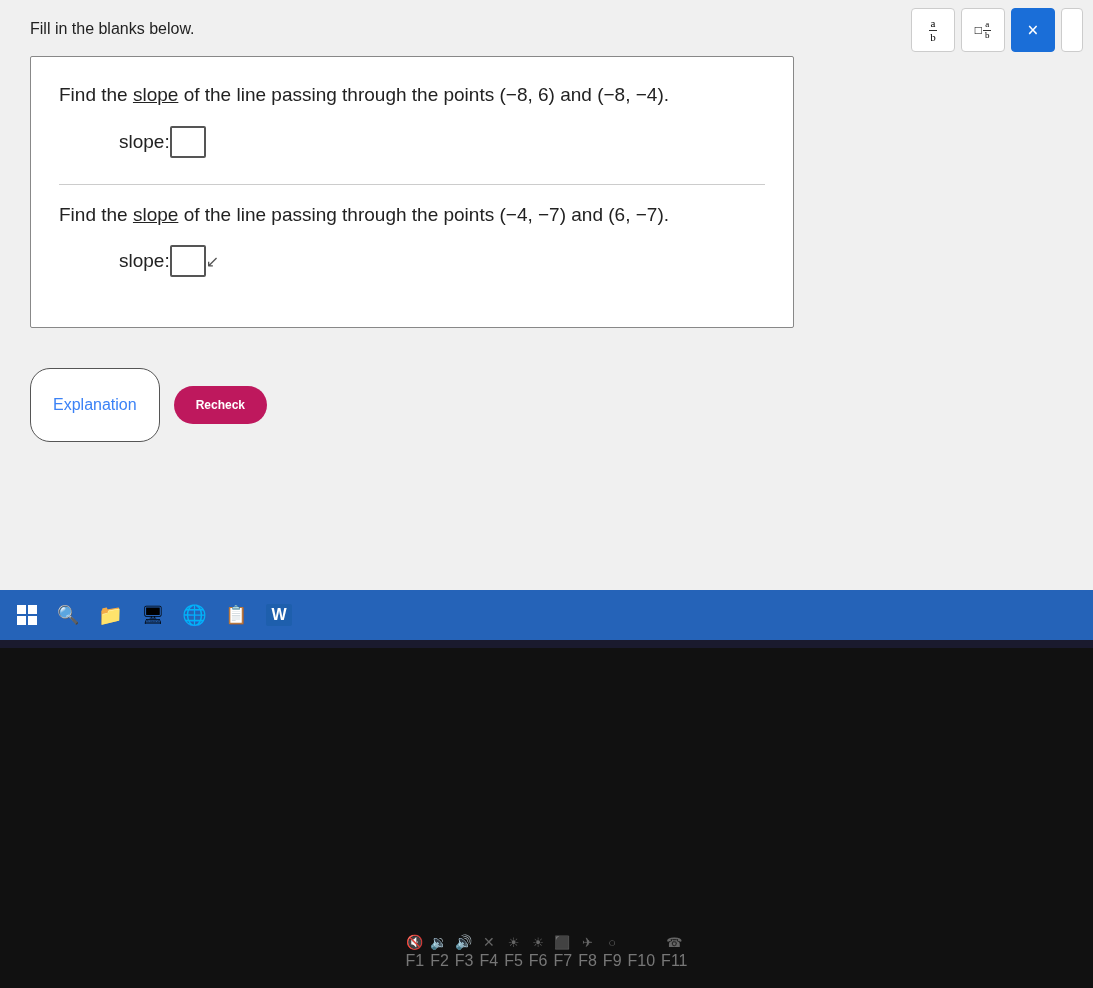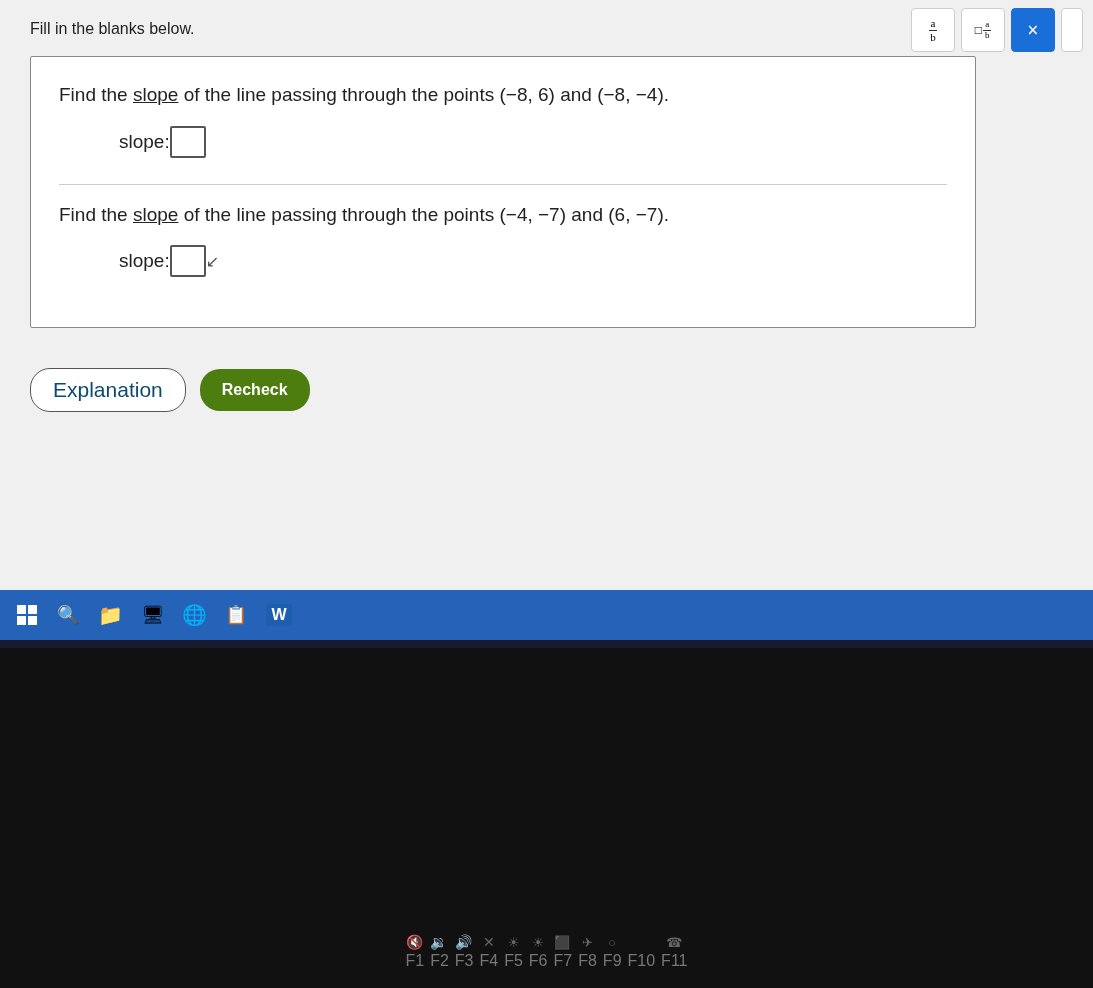--- a/index.html
+++ b/index.html
@@ -62,21 +62,21 @@
       font-family: Arial, sans-serif;
       color: #222;
       margin-bottom: 18px;
     }
 
     
     .question-box {
       border: 1.5px solid #888;
       background: white;
       padding: 24px 28px;
-      width: 946px;
+      width: 764px;
       border-radius: 2px;
     }
 
     .question-text {
       font-size: 19px;
       font-family: Arial, sans-serif;
       color: #222;
       margin-bottom: 16px;
       line-height: 1.5;
     }
@@ -115,37 +115,37 @@
 
     
     .bottom-bar {
       padding: 20px 30px;
       display: flex;
       align-items: center;
       gap: 14px;
     }
 
     .explanation-btn {
-      padding: 9px 22px;
+      padding: 27px 22px;
       border: 1.5px solid #555;
       border-radius: 20px;
       background: white;
-      font-size: 21px;
-      font-family: Arial, sans-serif;
-      color: #0c4a6e;
+      font-size: 16px;
+      font-family: Arial, sans-serif;
+      color: #3b82f6;
       cursor: pointer;
     }
 
     .recheck-btn {
       padding: 12px 22px;
       border: none;
       border-radius: 20px;
-      background: #4d7c0f;
+      background: #be185d;
       color: white;
-      font-size: 16px;
+      font-size: 12px;
       font-family: Arial, sans-serif;
       font-weight: bold;
       cursor: pointer;
     }
 
     .copyright {
       position: absolute;
       bottom: 6px;
       right: 16px;
       font-size: 13px;

